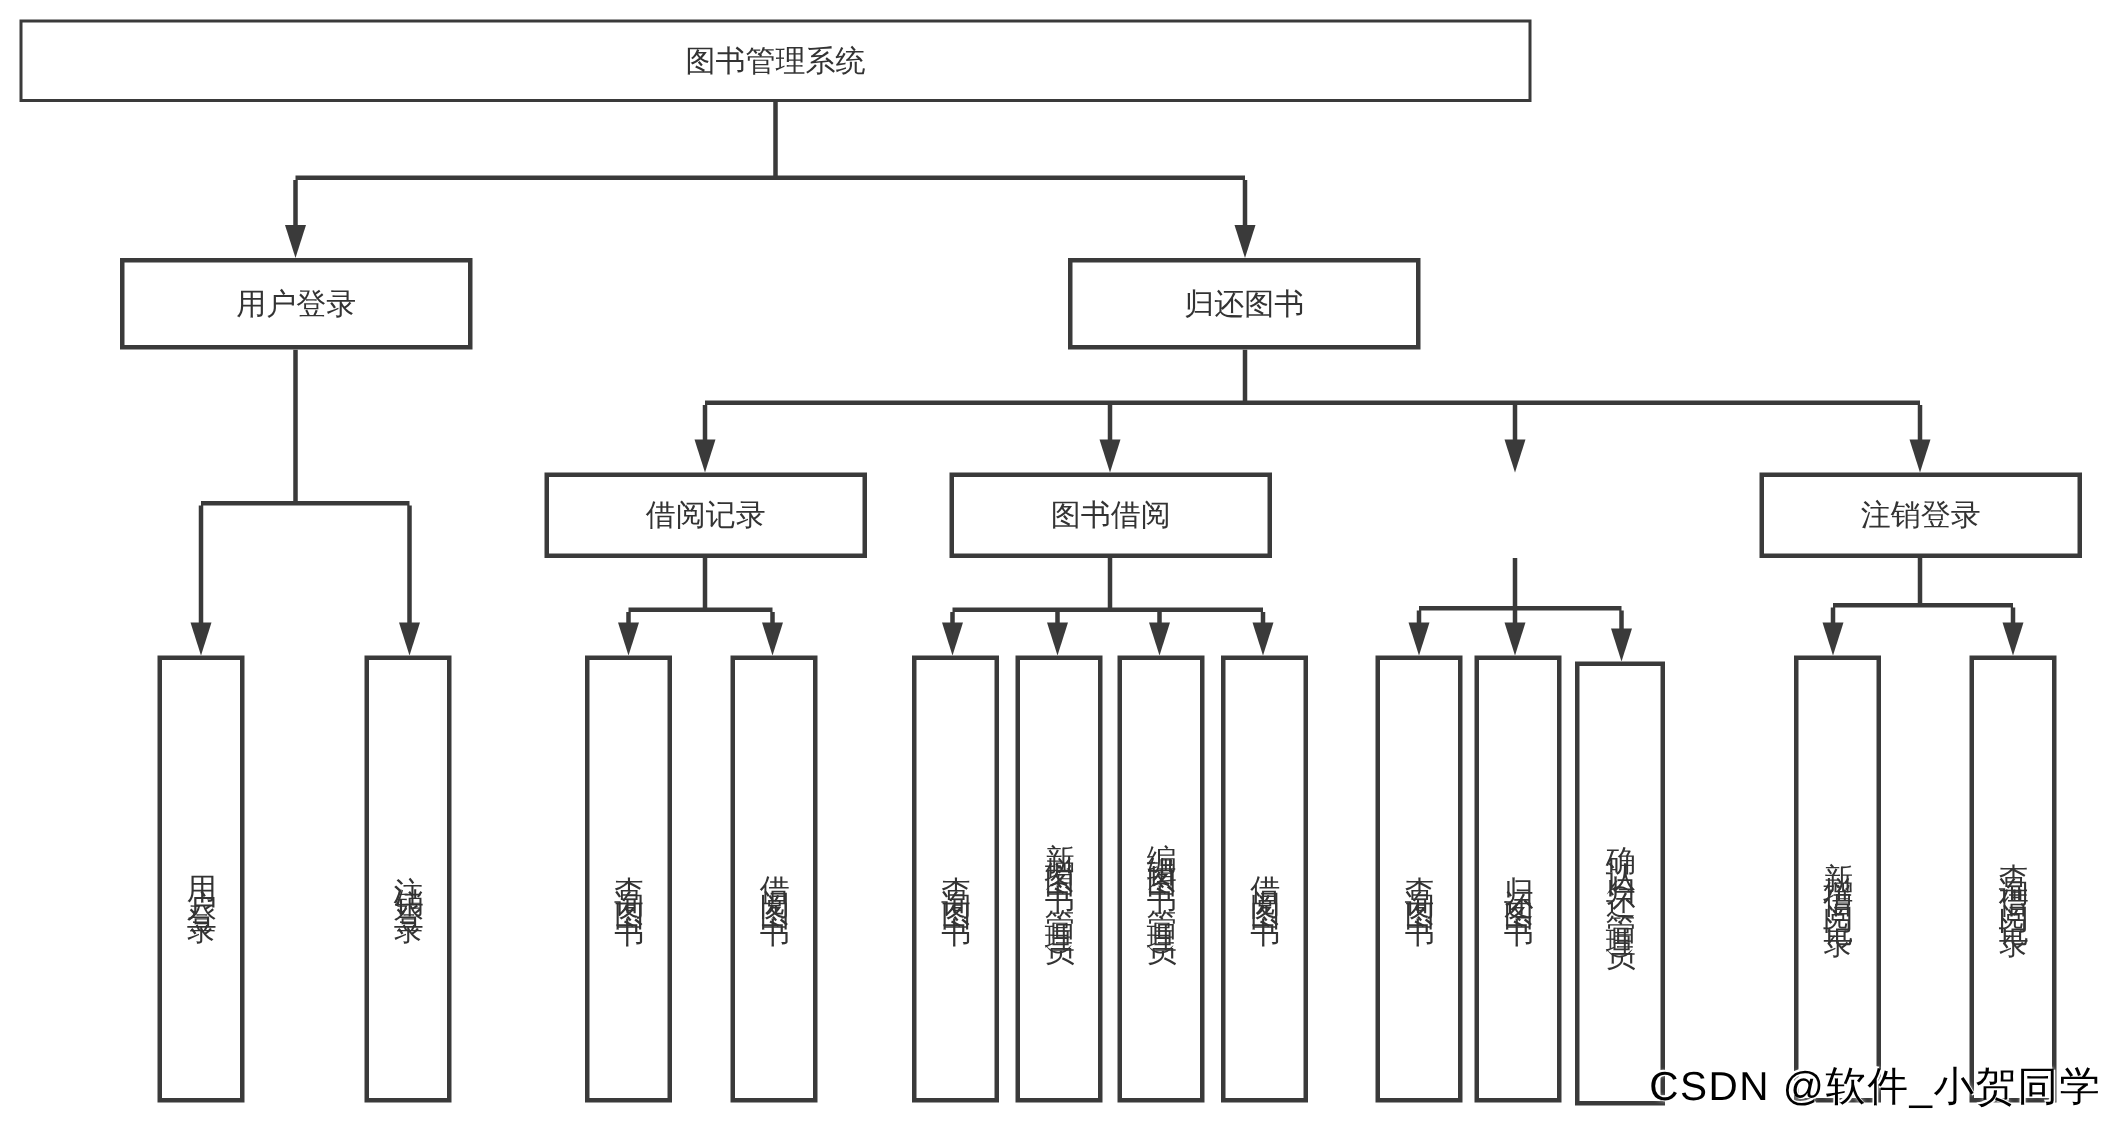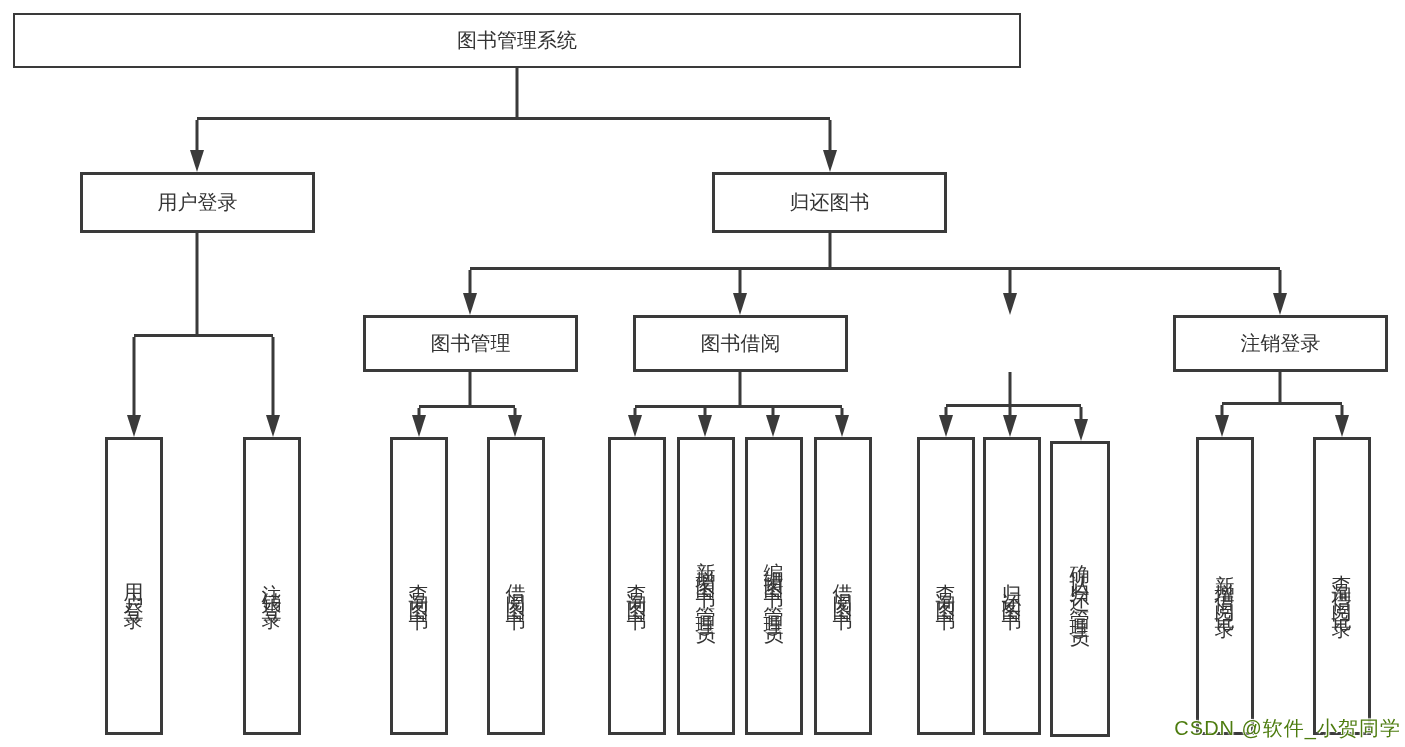--- a/index.html
+++ b/index.html
@@ -43,22 +43,22 @@
   .vb1{left:105px;}  .vb2{left:243px;}
   .vb3{left:390px;}  .vb4{left:487px;}
   .vb5{left:608px;}  .vb6{left:677px;}
   .vb7{left:745px;}  .vb8{left:814px;}
   .vb9{left:917px;}  .vb10{left:983px;}
   .vb11{left:1050px;top:441px;width:60px;height:296px;}
   .vb12{left:1196px;} .vb13{left:1313px;}
   #watermark{
     position:absolute;
     right:4px;bottom:5px;
-    font-size:20px;
-    color:#4d7c0f;
+    font-size:27px;
+    color:#000000;
     text-shadow:1px 1px 0 #fff,-1px -1px 0 #fff,0 0 3px #fff;
     z-index:3;
     letter-spacing:1px;
   }
 </style>
 </head>
 <body>
 
 <div id="stage">
 
@@ -107,21 +107,21 @@
   </div>
 
   <div class="node l2 user">
     <span>用户登录</span>
   </div>
   <div class="node l2 mgmt">
     <span>归还图书</span>
   </div>
 
   <div class="node l3 nb">
-    <span>图书管理</span>
+    <span>借阅记录</span>
   </div>
   <div class="node l3 bb">
     <span>图书借阅</span>
   </div>
   <div class="node l3 br">
     <span>注销登录</span>
   </div>
 
   <div class="node vbox vb1">
     <span>用户登录</span>

